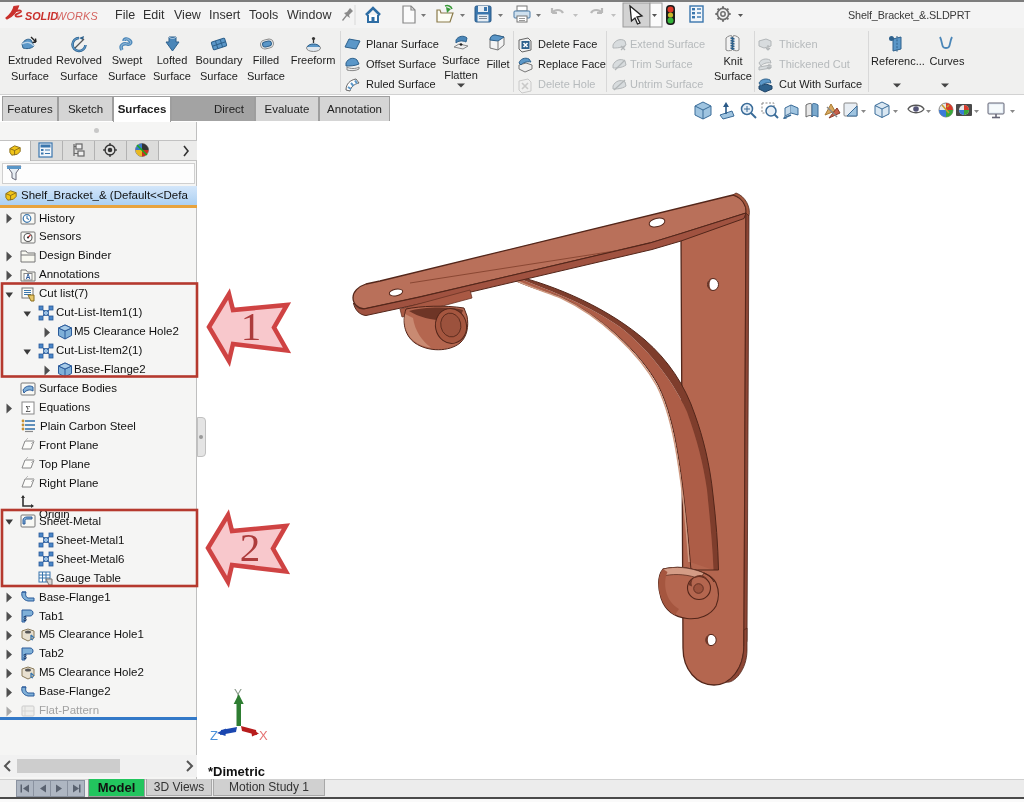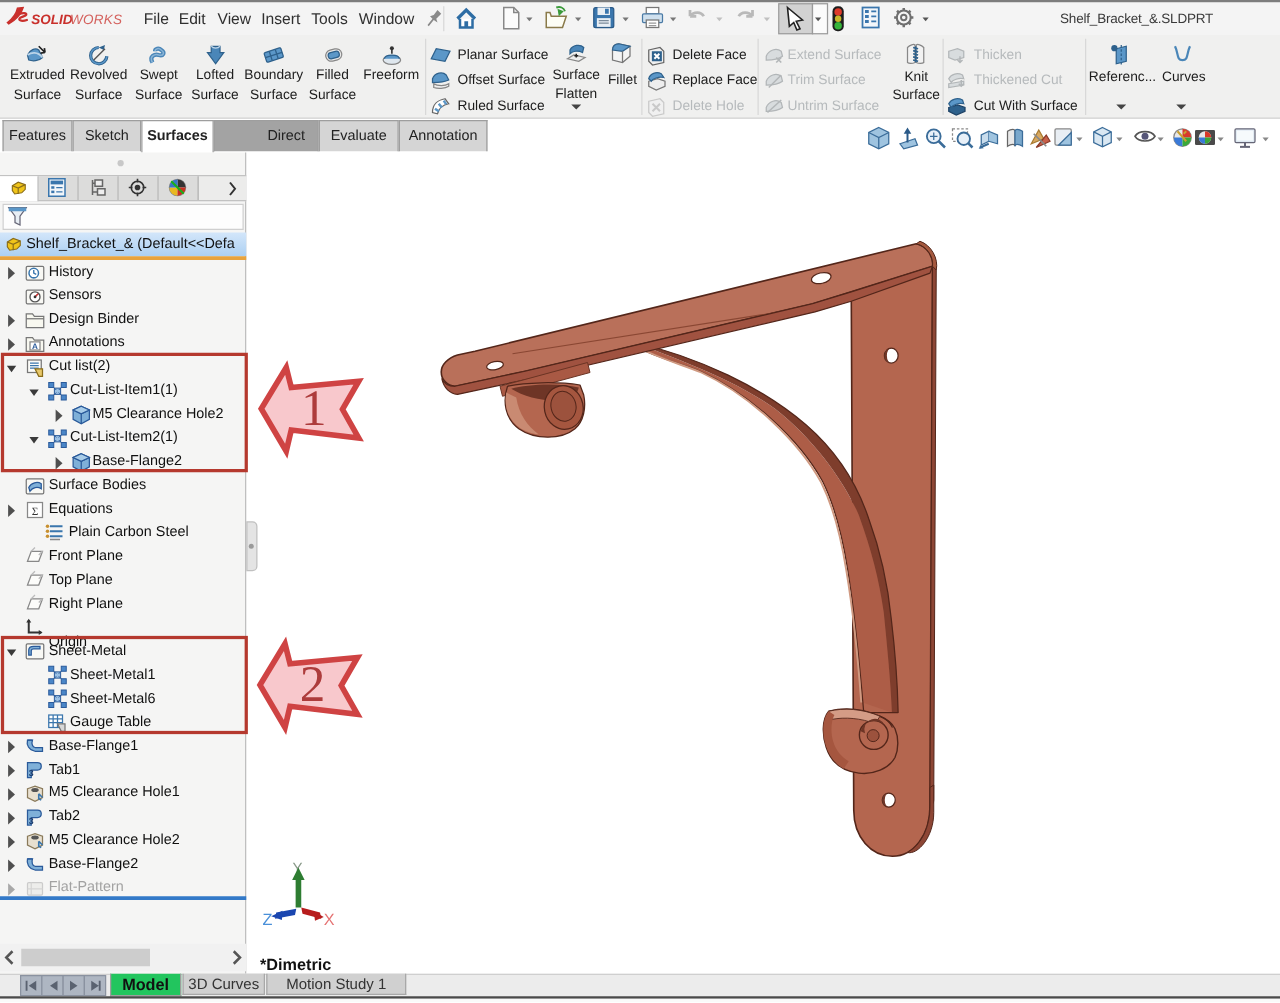--- a/index.html
+++ b/index.html
@@ -621,21 +621,21 @@
         </svg>
         <div class="abs treetext" style="left:39px;top:0;line-height:19px;color:#101010;">Annotations</div>
       </div>
   <div class="abs" style="left:0;top:162.3px;width:197px;height:19px;">
         <svg class="abs" style="left:5px;top:5.5px;" width="9" height="9">
           <path d="M0.5,2.5 L8,2.5 L4.2,7.8 Z" fill="#3a3a3a"></path>
         </svg>
         <svg class="abs" style="left:20px;top:1.5px;" width="16" height="16">
           <use href="#sym-cutlist" width="16" height="16"></use>
         </svg>
-        <div class="abs treetext" style="left:39px;top:0;line-height:19px;color:#101010;">Cut list(2)</div>
+        <div class="abs treetext" style="left:39px;top:0;line-height:19px;color:#101010;">Cut list(7)</div>
       </div>
   <div class="abs" style="left:0;top:181.2px;width:197px;height:19px;text-align:right;">
         <svg class="abs" style="left:23px;top:5.5px;" width="9" height="9">
           <path d="M0.5,2.5 L8,2.5 L4.2,7.8 Z" fill="#3a3a3a"></path>
         </svg>
         <svg class="abs" style="left:38px;top:1.5px;" width="16" height="16">
           <use href="#sym-clitem" width="16" height="16"></use>
         </svg>
         <div class="abs treetext" style="left:56px;top:0;line-height:19px;color:#101010;">Cut-List-Item1(1)</div>
       </div>
@@ -674,21 +674,21 @@
       </div>
   <div class="abs" style="left:0;top:276.0px;width:197px;height:19px;">
         <svg class="abs" style="left:5px;top:4.5px;" width="8" height="11">
           <path d="M1.5,0.5 L7,5.5 L1.5,10.5 Z" fill="#4f4f4f"></path>
         </svg>
         <svg class="abs" style="left:20px;top:1.5px;" width="16" height="16">
           <use href="#sym-eq" width="16" height="16"></use>
         </svg>
         <div class="abs treetext" style="left:39px;top:0;line-height:19px;color:#101010;">Equations</div>
       </div>
-  <div class="abs" style="left:16px;top:294.9px;width:185px;height:19px;">
+  <div class="abs" style="left:1px;top:294.9px;width:185px;height:19px;">
         <svg class="abs" style="left:20px;top:1.5px;" width="16" height="16">
           <use href="#sym-material" width="16" height="16"></use>
         </svg>
         <div class="abs treetext" style="left:39px;top:0;line-height:19px;color:#101010;">Plain Carbon Steel</div>
       </div>
   <div class="abs" style="left:0;top:313.9px;width:197px;height:19px;">
         <svg class="abs" style="left:20px;top:1.5px;" width="16" height="16">
           <use href="#sym-plane" width="16" height="16"></use>
         </svg>
         <div class="abs treetext" style="left:39px;top:0;line-height:19px;color:#101010;">Front Plane</div>
@@ -908,17 +908,17 @@
         <rect x="51.5" y="0.5" width="17" height="16"></rect>
     </g>
     <g fill="#5a6270">
       <path d="M6,4.5 l0,8 l-1.5,0 l0,-8 z M13,4.5 l0,8 l-6,-4 z"></path>
       <path d="M30,4.5 l0,8 l-6,-4 z"></path>
       <path d="M40,4.5 l6,4 l-6,4 z"></path>
       <path d="M57,4.5 l6,4 l-6,4 z M64.5,4.5 l0,8 l-1.5,0 l0,-8 z"></path>
     </g>
   </svg>
   <div class="abs" style="left:88px;top:0;width:57px;height:18px;background:#22c55e;border:1px solid #9e9e9e;border-top:none;text-align:center;font-weight:bold;font-size:13px;line-height:17px;color:#111;">Model</div>
-  <div class="abs" style="left:146px;top:0;width:66px;height:17px;background:#d0d0d0;border:1px solid #a8a8a8;border-top:none;text-align:center;font-size:12px;line-height:16px;color:#333;">3D Curves</div>
+  <div class="abs" style="left:146px;top:0;width:66px;height:17px;background:#d0d0d0;border:1px solid #a8a8a8;border-top:none;text-align:center;font-size:12px;line-height:16px;color:#333;">3D Views</div>
   <div class="abs" style="left:213px;top:0;width:112px;height:17px;background:#d0d0d0;border:1px solid #a8a8a8;border-top:none;text-align:center;font-size:12px;line-height:16px;color:#333;">Motion Study 1</div>
   <div class="abs" style="left:0;top:18px;width:1024px;height:2px;background:#4a4a4a;"></div>
   <div class="abs" style="left:0;top:20px;width:1024px;height:3px;background:#fafafa;"></div>
 </div>
 
 </body></html>

